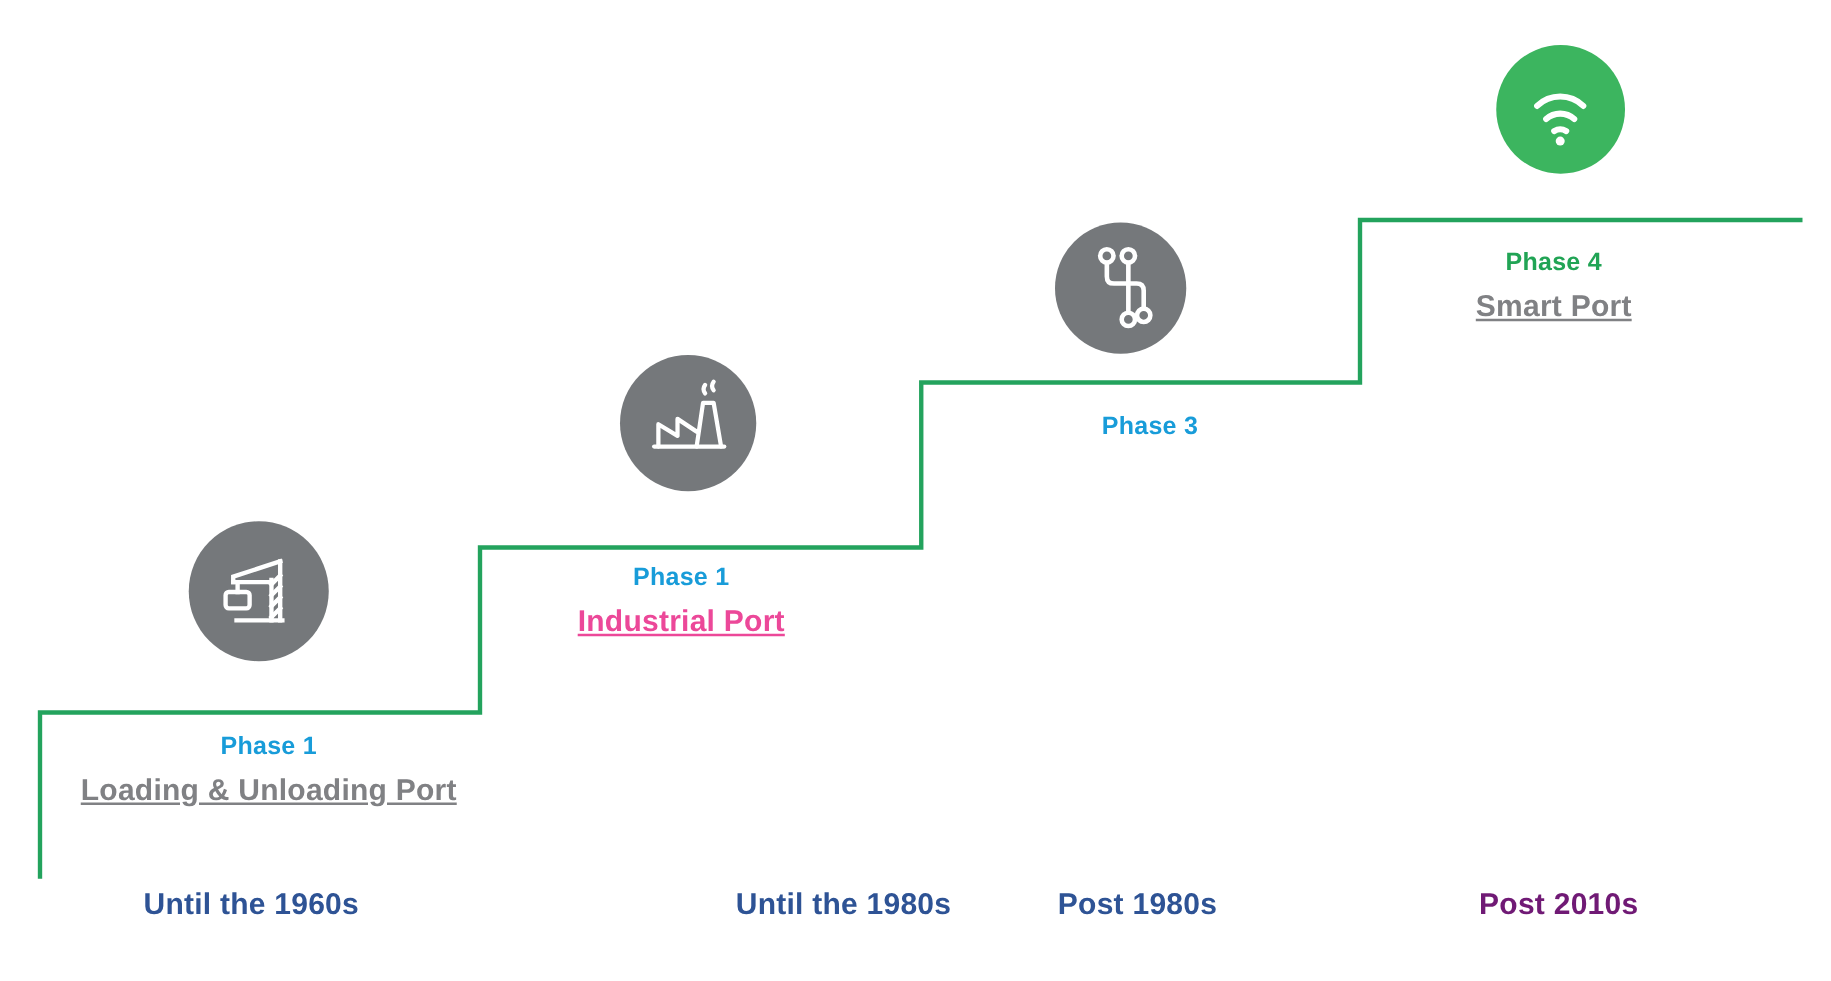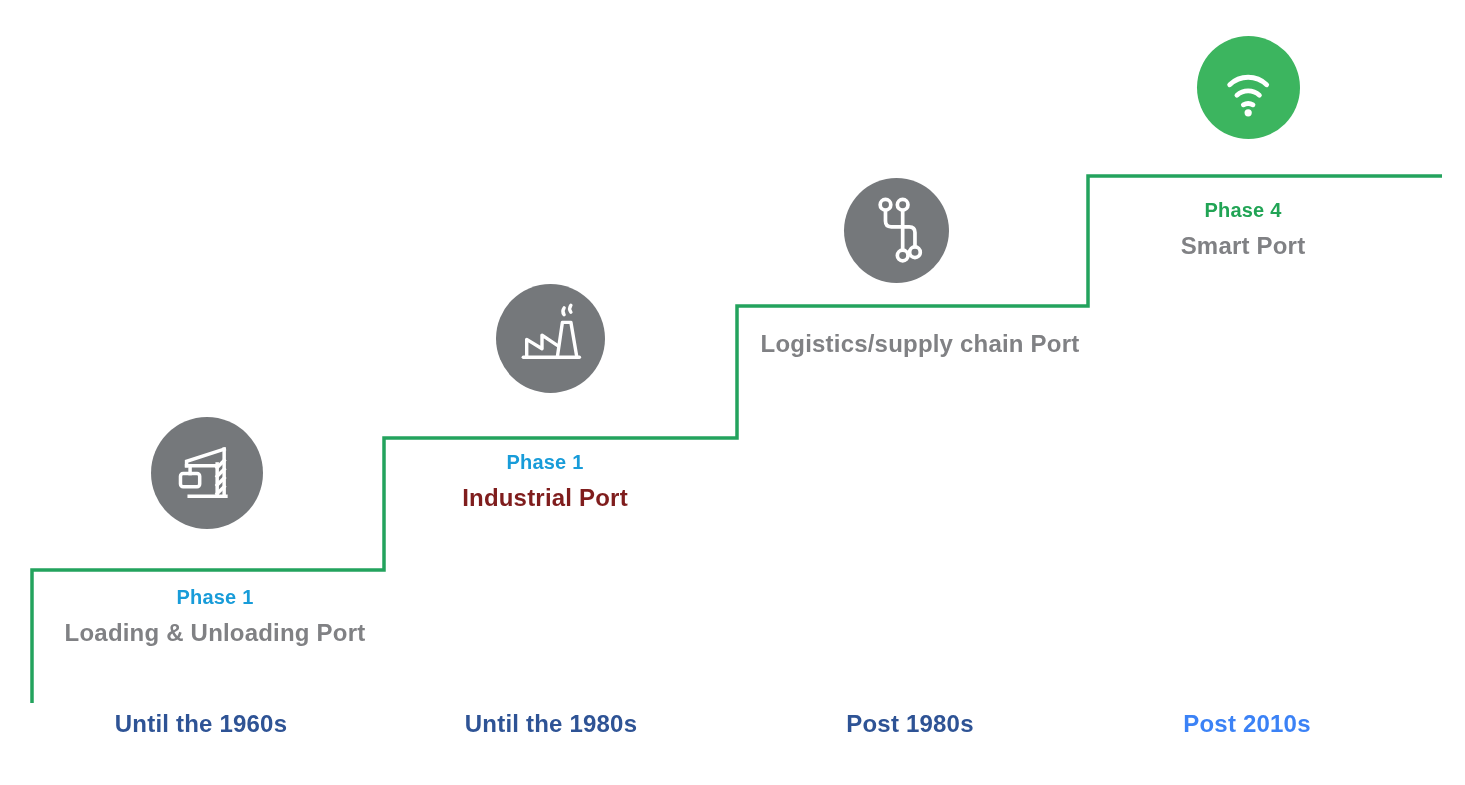--- a/index.html
+++ b/index.html
@@ -46,20 +46,21 @@
   .phase-label {
     font-size: 20px;
     font-weight: bold;
     letter-spacing: 0.2px;
     margin-bottom: 10px;
   }
   .phase-title {
     font-size: 24px;
     font-weight: bold;
     letter-spacing: 0.2px;
+    text-decoration: underline;
   }
 
   .period-label {
     position: absolute;
     top: 710px;
     width: 420px;
     text-align: center;
     font-size: 24px;
     font-weight: bold;
     letter-spacing: 0.2px;
@@ -121,30 +122,30 @@
     </svg>
   </div>
 
   <div class="phase-block pb1">
     <div class="phase-label" style="color: rgb(24, 156, 217); text-align: center;">Phase 1</div>
     <div class="phase-title" style="color: rgb(128, 129, 132);">Loading &amp; Unloading Port</div>
   </div>
 
   <div class="phase-block pb2">
     <div class="phase-label" style="color: rgb(24, 156, 217);">Phase 1</div>
-    <div class="phase-title" style="color: #7f1d1d;">Industrial Port</div>
+    <div class="phase-title" style="color: #ec4899;">Industrial Port</div>
   </div>
 
   <div class="phase-block pb3">
-    <div class="phase-title" style="color: rgb(128, 129, 132);">Logistics/supply chain Port</div>
+    <div class="phase-label" style="color: rgb(24, 156, 217);">Phase 3</div>
   </div>
 
   <div class="phase-block pb4">
     <div class="phase-label" style="color: rgb(33, 164, 85);">Phase 4</div>
     <div class="phase-title" style="color: rgb(128, 129, 132);">Smart Port</div>
   </div>
 
   <div class="period-label tl1" style="color: rgb(46, 83, 149);">Until the 1960s</div>
-  <div class="period-label tl2" style="color: rgb(46, 83, 149);">Until the 1980s</div>
+  <div class="period-label tl2" style="color: rgb(46, 83, 149); text-align: right;">Until the 1980s</div>
   <div class="period-label tl3" style="color: rgb(46, 83, 149);">Post 1980s</div>
-  <div class="period-label tl4" style="color: #3b82f6;">Post 2010s</div>
+  <div class="period-label tl4" style="color: #701a75;">Post 2010s</div>
 
 </div>
 
 </body></html>

